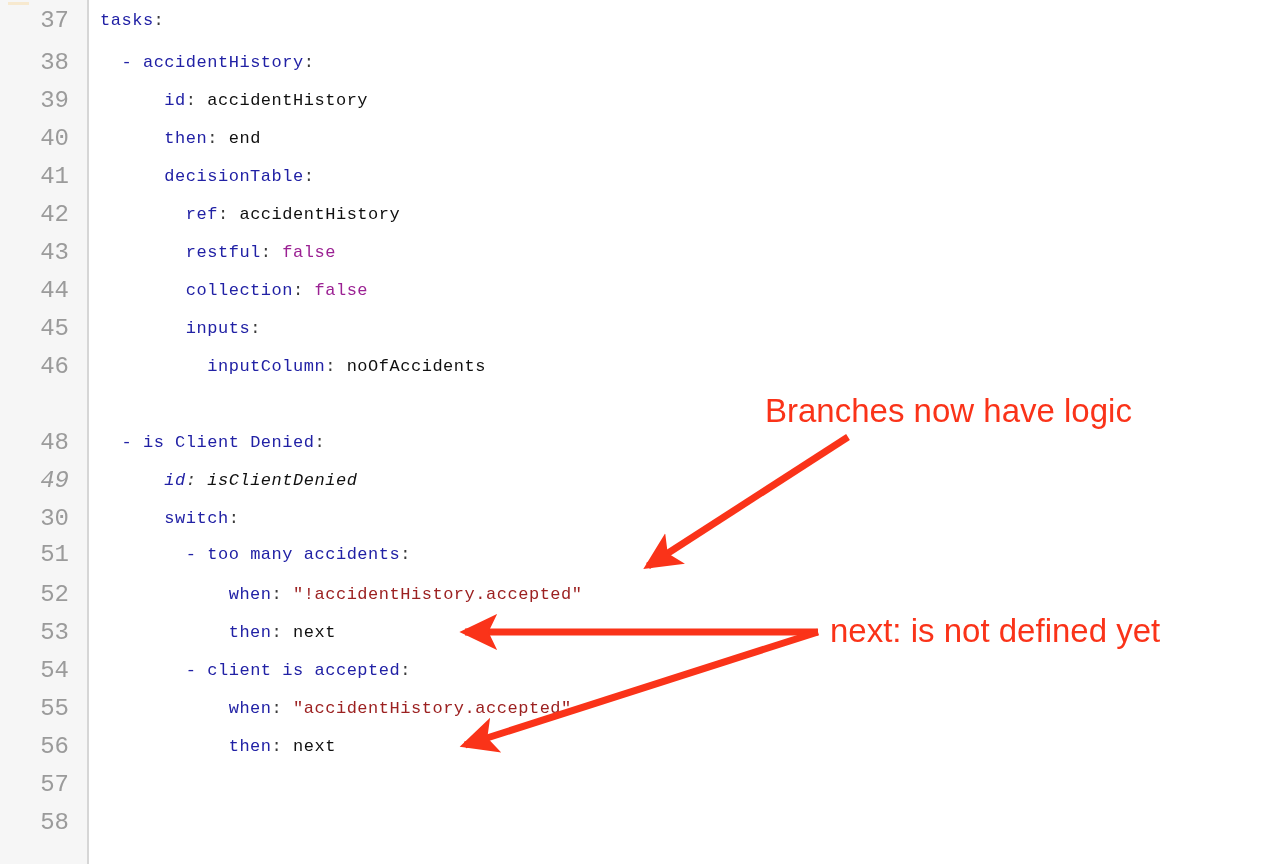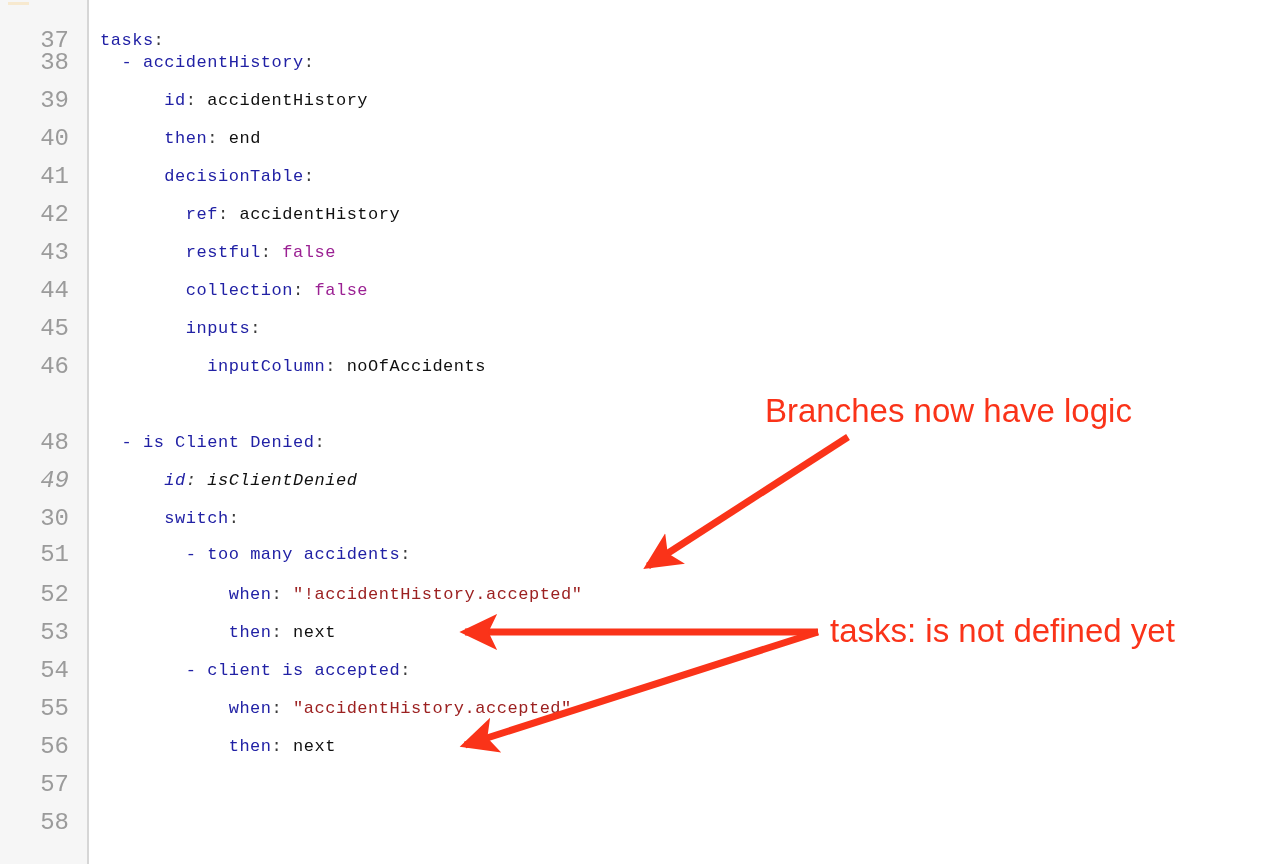--- a/index.html
+++ b/index.html
@@ -103,21 +103,21 @@
 </head>
 <body>
 
 <div id="root">
 
   <div class="gutter">
     <div class="gutter-marker"></div>
   </div>
 
   <div class="code-area" id="code-area">
-      <div class="code-line" style="top: 22px;"><span class="lineno">37</span><span class="linetext"><span class="tok-key">tasks</span><span class="tok-punct">:</span></span></div>
+      <div class="code-line" style="top: 2px;"><span class="lineno">37</span><span class="linetext"><span class="tok-key">tasks</span><span class="tok-punct">:</span></span></div>
       <div class="code-line" style="top: 44px;"><span class="lineno">38</span><span class="linetext"><span class="tok-plain">  </span><span class="tok-dash">-</span><span class="tok-plain"> </span><span class="tok-key">accidentHistory</span><span class="tok-punct">:</span></span></div>
       <div class="code-line" style="top: 82px;"><span class="lineno">39</span><span class="linetext"><span class="tok-plain">      </span><span class="tok-key">id</span><span class="tok-punct">:</span><span class="tok-plain"> accidentHistory</span></span></div>
       <div class="code-line" style="top: 120px;"><span class="lineno">40</span><span class="linetext"><span class="tok-plain">      </span><span class="tok-key">then</span><span class="tok-punct">:</span><span class="tok-plain"> end</span></span></div>
       <div class="code-line" style="top: 158px;"><span class="lineno">41</span><span class="linetext"><span class="tok-plain">      </span><span class="tok-key">decisionTable</span><span class="tok-punct">:</span></span></div>
       <div class="code-line" style="top: 196px; padding-left: 8px;"><span class="lineno">42</span><span class="linetext"><span class="tok-plain">        </span><span class="tok-key">ref</span><span class="tok-punct">:</span><span class="tok-plain"> accidentHistory</span></span></div>
       <div class="code-line" style="top: 234px;"><span class="lineno">43</span><span class="linetext"><span class="tok-plain">        </span><span class="tok-key">restful</span><span class="tok-punct">:</span><span class="tok-plain"> </span><span class="tok-bool">false</span></span></div>
       <div class="code-line" style="top: 272px;"><span class="lineno">44</span><span class="linetext"><span class="tok-plain">        </span><span class="tok-key">collection</span><span class="tok-punct">:</span><span class="tok-plain"> </span><span class="tok-bool">false</span></span></div>
       <div class="code-line" style="top: 310px;"><span class="lineno">45</span><span class="linetext"><span class="tok-plain">        </span><span class="tok-key">inputs</span><span class="tok-punct">:</span></span></div>
       <div class="code-line" style="top: 348px;"><span class="lineno">46</span><span class="linetext"><span class="tok-plain">          </span><span class="tok-key">inputColumn</span><span class="tok-punct">:</span><span class="tok-plain"> noOfAccidents</span></span></div>
       <div class="code-line" style="top: 424px;"><span class="lineno">48</span><span class="linetext"><span class="tok-plain">  </span><span class="tok-dash">-</span><span class="tok-plain"> </span><span class="tok-key">is Client Denied</span><span class="tok-punct">:</span></span></div>
@@ -141,15 +141,15 @@
     </defs>
     <g id="arrow-group">
         <line x1="848" y1="437" x2="648" y2="566" stroke="#fa3319" stroke-width="7" marker-end="url(#ah)"></line>
         <line x1="818" y1="632" x2="465" y2="632" stroke="#fa3319" stroke-width="7" marker-end="url(#ah)"></line>
         <line x1="818" y1="632" x2="465" y2="745" stroke="#fa3319" stroke-width="7" marker-end="url(#ah)"></line>
       </g>
   </svg>
 
   <div class="annot-label" id="annot-branches">Branches now have logic</div>
 
-  <div class="annot-label" id="annot-next">tasks: is not defined yet</div>
+  <div class="annot-label" id="annot-next">next: is not defined yet</div>
 
 </div>
 
 </body></html>

